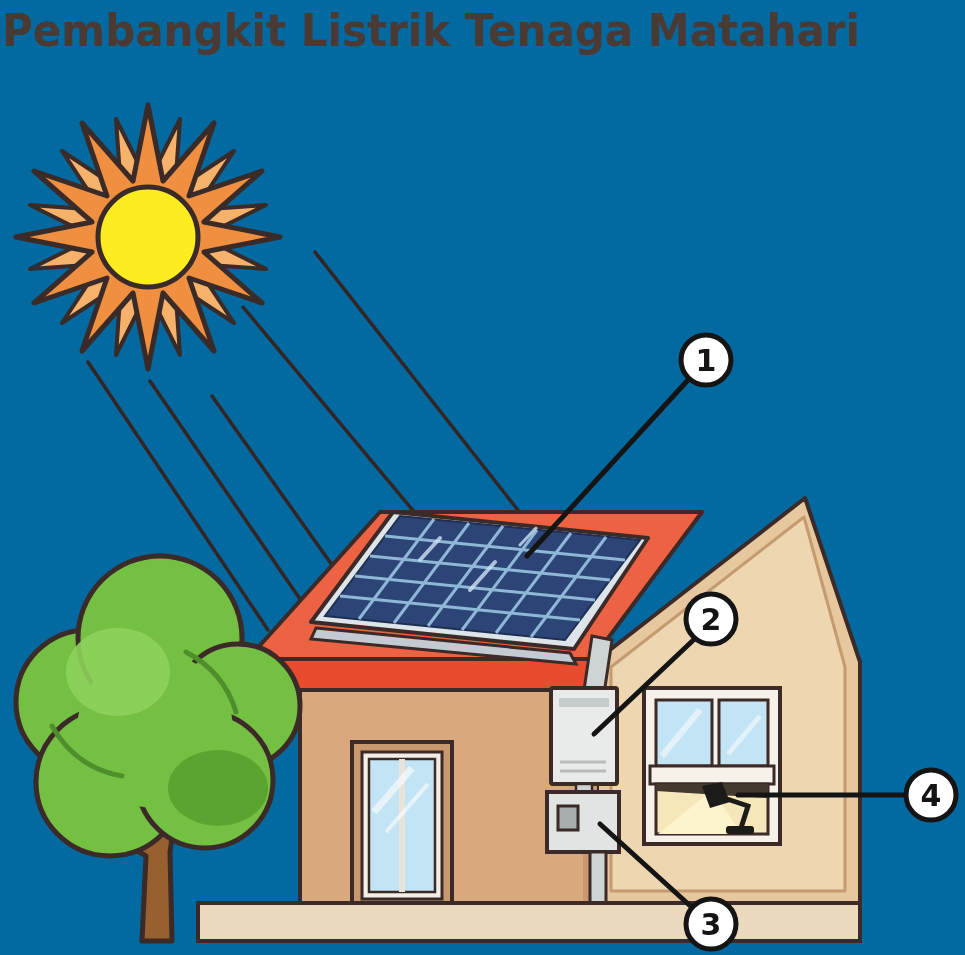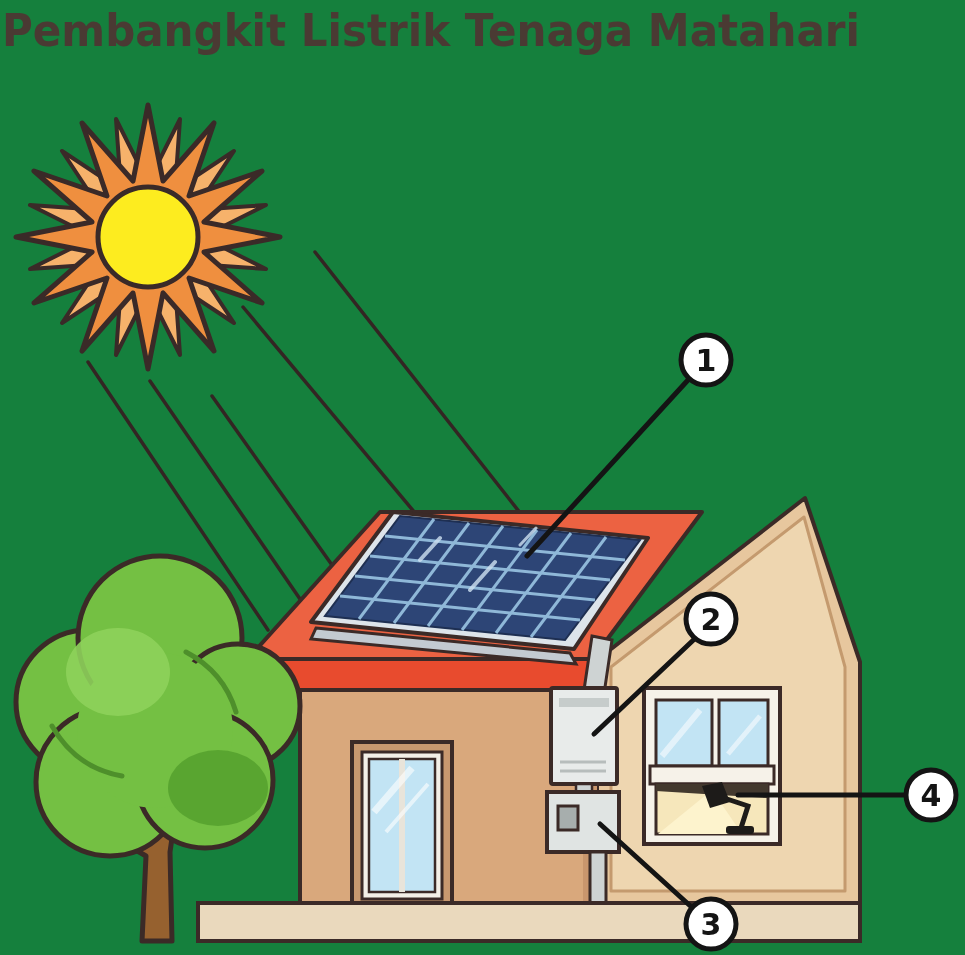--- a/index.html
+++ b/index.html
@@ -1,16 +1,16 @@
 <!DOCTYPE html>
 <html><head>
 <meta charset="utf-8">
 <style>
   html, body { margin: 0; padding: 0; background: #ffffff; }
-  .stage { position: relative; width: 965px; height: 955px; background: #15803d; overflow: hidden; }
+  .stage { position: relative; width: 965px; height: 955px; background: #0369a1; overflow: hidden; }
   svg { display: block; font-family: "DejaVu Sans", "Liberation Sans", sans-serif; }
   .callout-num { font-weight: bold; font-size: 30px; }
 </style>
 </head>
 <body>
 
 <div class="stage">
 <svg width="965" height="955" viewBox="0 0 965 955" xmlns="http://www.w3.org/2000/svg">
 
   <text x="2" y="46" font-size="44" font-weight="bold" textLength="858" lengthAdjust="spacingAndGlyphs" fill="#4a3a33">Pembangkit Listrik Tenaga Matahari</text>

